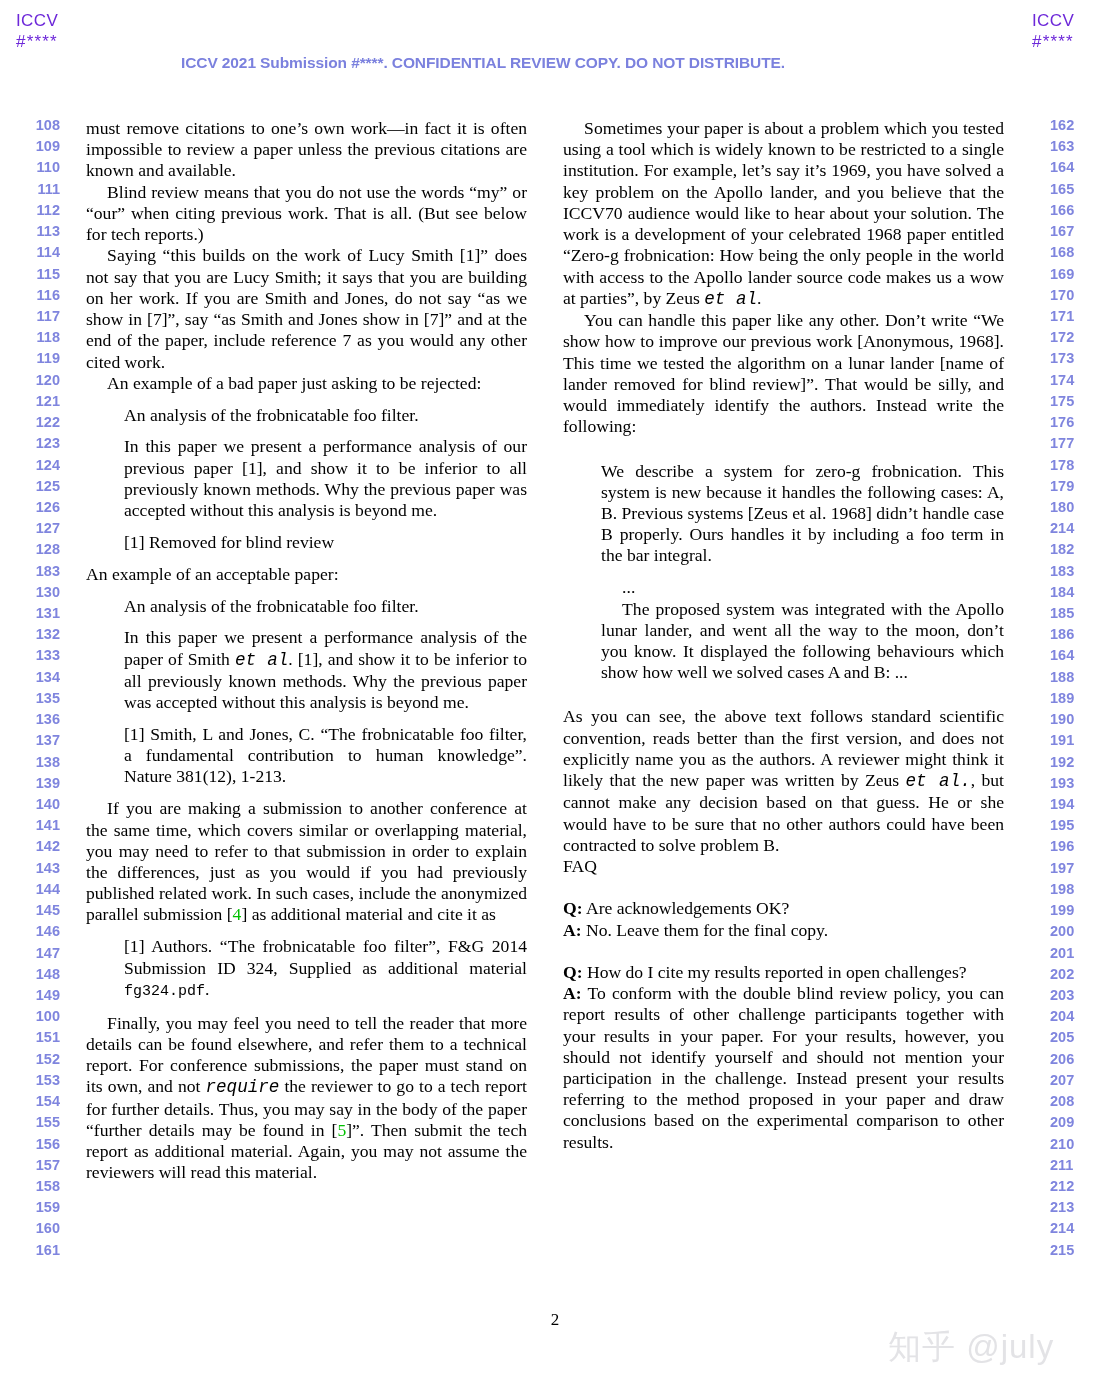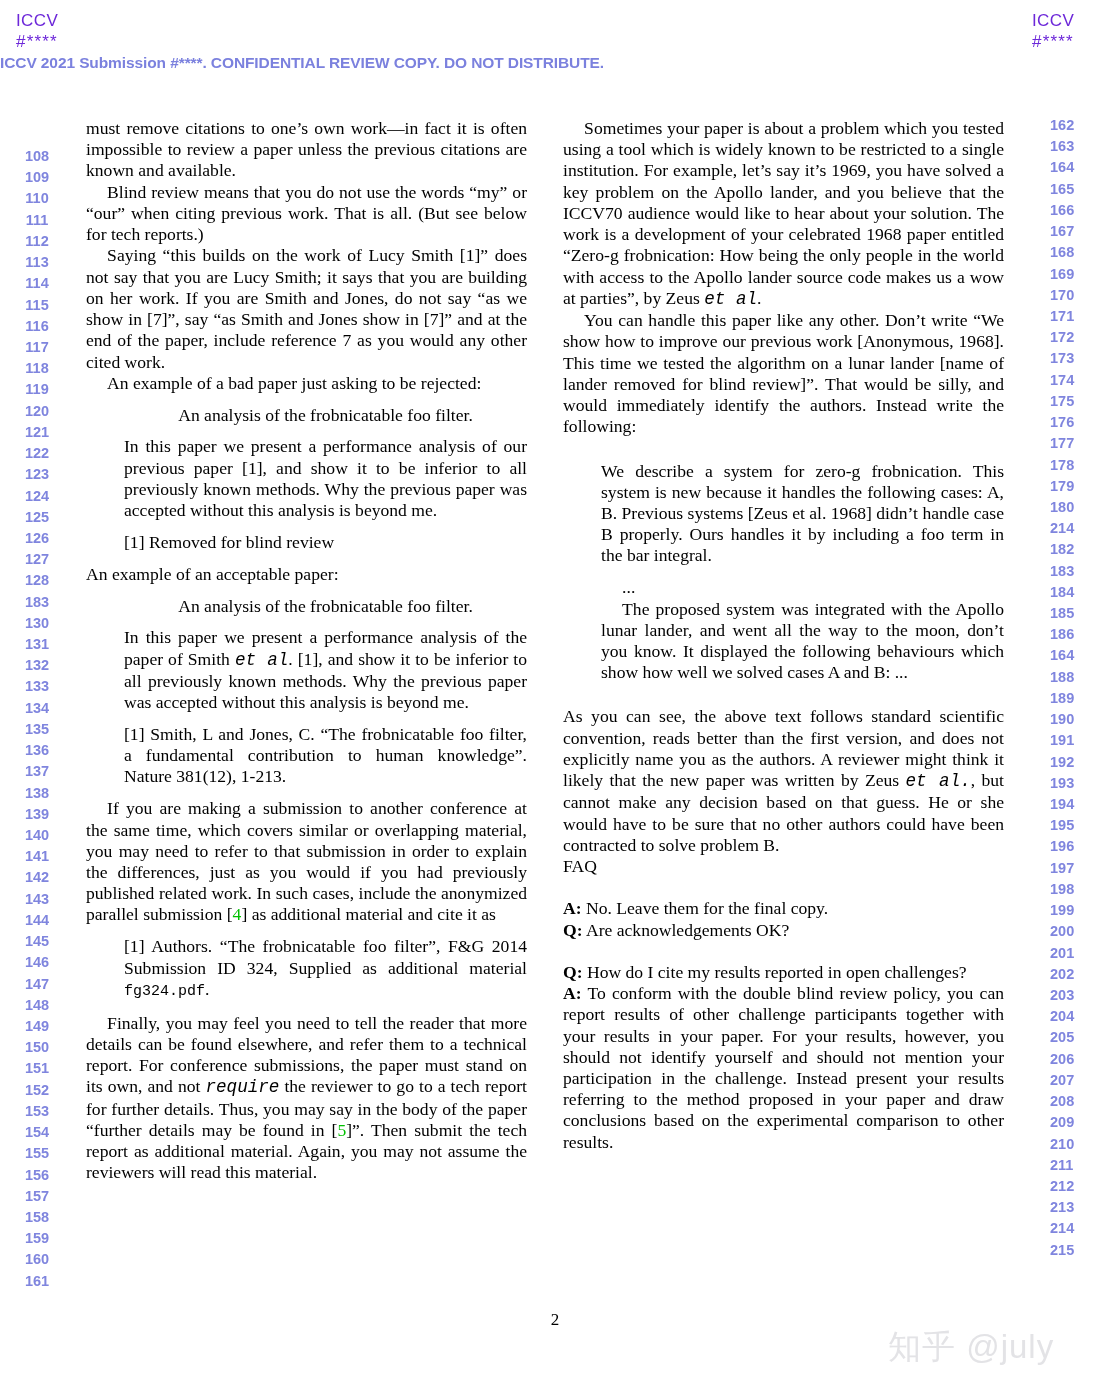--- a/index.html
+++ b/index.html
@@ -29,39 +29,40 @@
   #marker-left  { left: 16px;  top: 10px; }
   #marker-right { left: 1032px; top: 10px; }
   .corner-marker .mk-num { letter-spacing: 1.2px; }
 
   
   #banner {
     position: absolute;
     top: 54px;
     left: 0;
     width: 966px;
+    text-align: center;
     font-family: "Liberation Sans", sans-serif;
     font-weight: bold;
     font-size: 15.5px;
     color: #7b81de;
     letter-spacing: -0.1px;
     white-space: nowrap;
   }
 
   
   .gutter {
     position: absolute;
     top: 115px;
     width: 46px;
     font-family: "Liberation Sans", sans-serif;
     font-weight: bold;
     font-size: 14.5px;
     color: #7f85de;
   }
-  #gutter-left  { left: 14px;  text-align: center; margin-top: 31px; }
+  #gutter-left  { left: 14px;  text-align: right; }
   #gutter-right { left: 1050px; text-align: left; }
   .gutter .ln {
     height: 21.23px;
     line-height: 21.23px;
   }
 
   
   .column {
     position: absolute;
     top: 118px;
@@ -87,21 +88,21 @@
     margin: 10.6px 0 10.6px 0;
     padding-left: 38px;
     text-align: justify;
   }
   .quote p {
     margin: 0;
     text-indent: 0;
   }
   .quote p.qindent { text-indent: 1.2em; }
   .quote p.center-title {
-    text-align: center;
+    text-align: left;
     text-indent: 0;
   }
   .quote.tight { margin-bottom: 7px; }
 
   .mono {
     font-family: "Liberation Mono", "DejaVu Sans Mono", monospace;
     font-size: 15px;
   }
   .it { font-style: italic; font-family: Liberation Mono, monospace; }
   .bold { font-weight: bold; }
@@ -185,21 +186,21 @@
     <div class="ln">140</div>
     <div class="ln">141</div>
     <div class="ln">142</div>
     <div class="ln">143</div>
     <div class="ln">144</div>
     <div class="ln">145</div>
     <div class="ln">146</div>
     <div class="ln">147</div>
     <div class="ln">148</div>
     <div class="ln">149</div>
-    <div class="ln">150</div>
+    <div class="ln">100</div>
     <div class="ln">151</div>
     <div class="ln">152</div>
     <div class="ln">153</div>
     <div class="ln">154</div>
     <div class="ln">155</div>
     <div class="ln">156</div>
     <div class="ln">157</div>
     <div class="ln">158</div>
     <div class="ln">159</div>
     <div class="ln">160</div>
@@ -318,22 +319,22 @@
     <p>We describe a system for zero-g frobnication. This system is new because it handles the following cases: A, B. Previous systems [Zeus et al. 1968] didn’t handle case B properly. Ours handles it by including a foo term in the bar integral.</p>
     <p class="qindent" style="margin-top:10.6px;">...</p>
     <p class="qindent">The proposed system was integrated with the Apollo lunar lander, and went all the way to the moon, don’t you know. It displayed the following behaviours which show how well we solved cases A and B: ...</p>
   </div>
 
   <p class="noindent" style="margin-top:23px;"><span>As you can see, the above text follows standard scientific convention, reads better than the first version, and does not explicitly name you as the authors. A reviewer might think it likely that the new paper was written by Zeus </span><span class="it">et al.</span><span>, but cannot make any decision based on that guess. He or she would have to be sure that no other authors could have been contracted to solve problem B.</span></p>
 
   <p class="noindent faq-head">FAQ</p>
 
   <div class="qa">
+    <p class="line"><span class="bold">Q:</span><span> Are acknowledgements OK?</span></p>
     <p class="line"><span class="bold">A:</span><span> No. Leave them for the final copy.</span></p>
-    <p class="line"><span class="bold">Q:</span><span> Are acknowledgements OK?</span></p>
   </div>
 
   <div class="qa">
     <p class="line"><span class="bold">Q:</span><span> How do I cite my results reported in open challenges?</span></p>
     <p class="line"><span class="bold">A:</span><span> To conform with the double blind review policy, you can report results of other challenge participants together with your results in your paper. For your results, however, you should not identify yourself and should not mention your participation in the challenge. Instead present your results referring to the method proposed in your paper and draw conclusions based on the experimental comparison to other results.</span></p>
   </div>
 
 </div>
 
 <div id="page-number">2</div>

